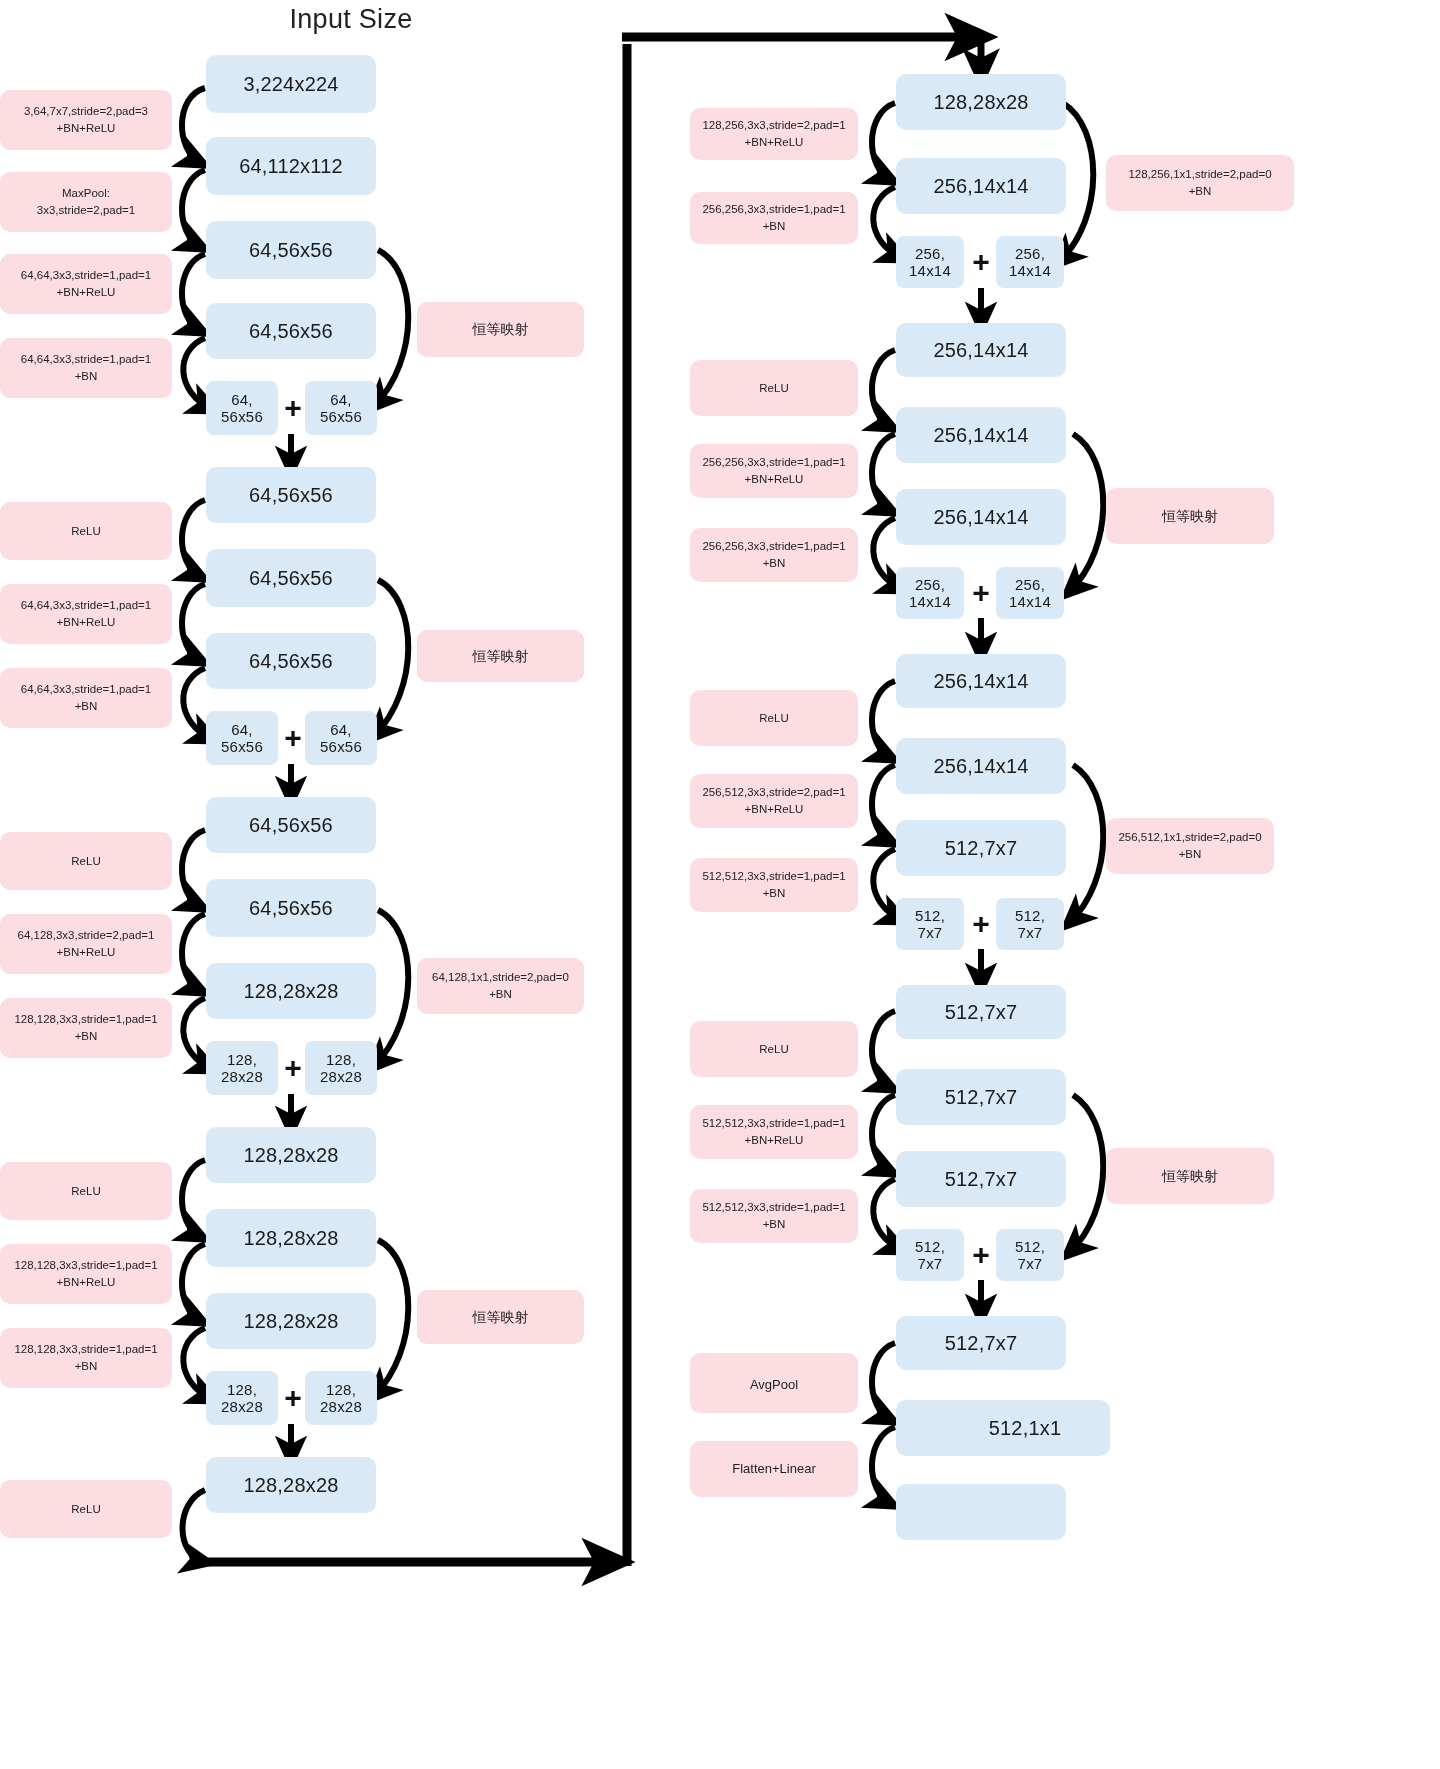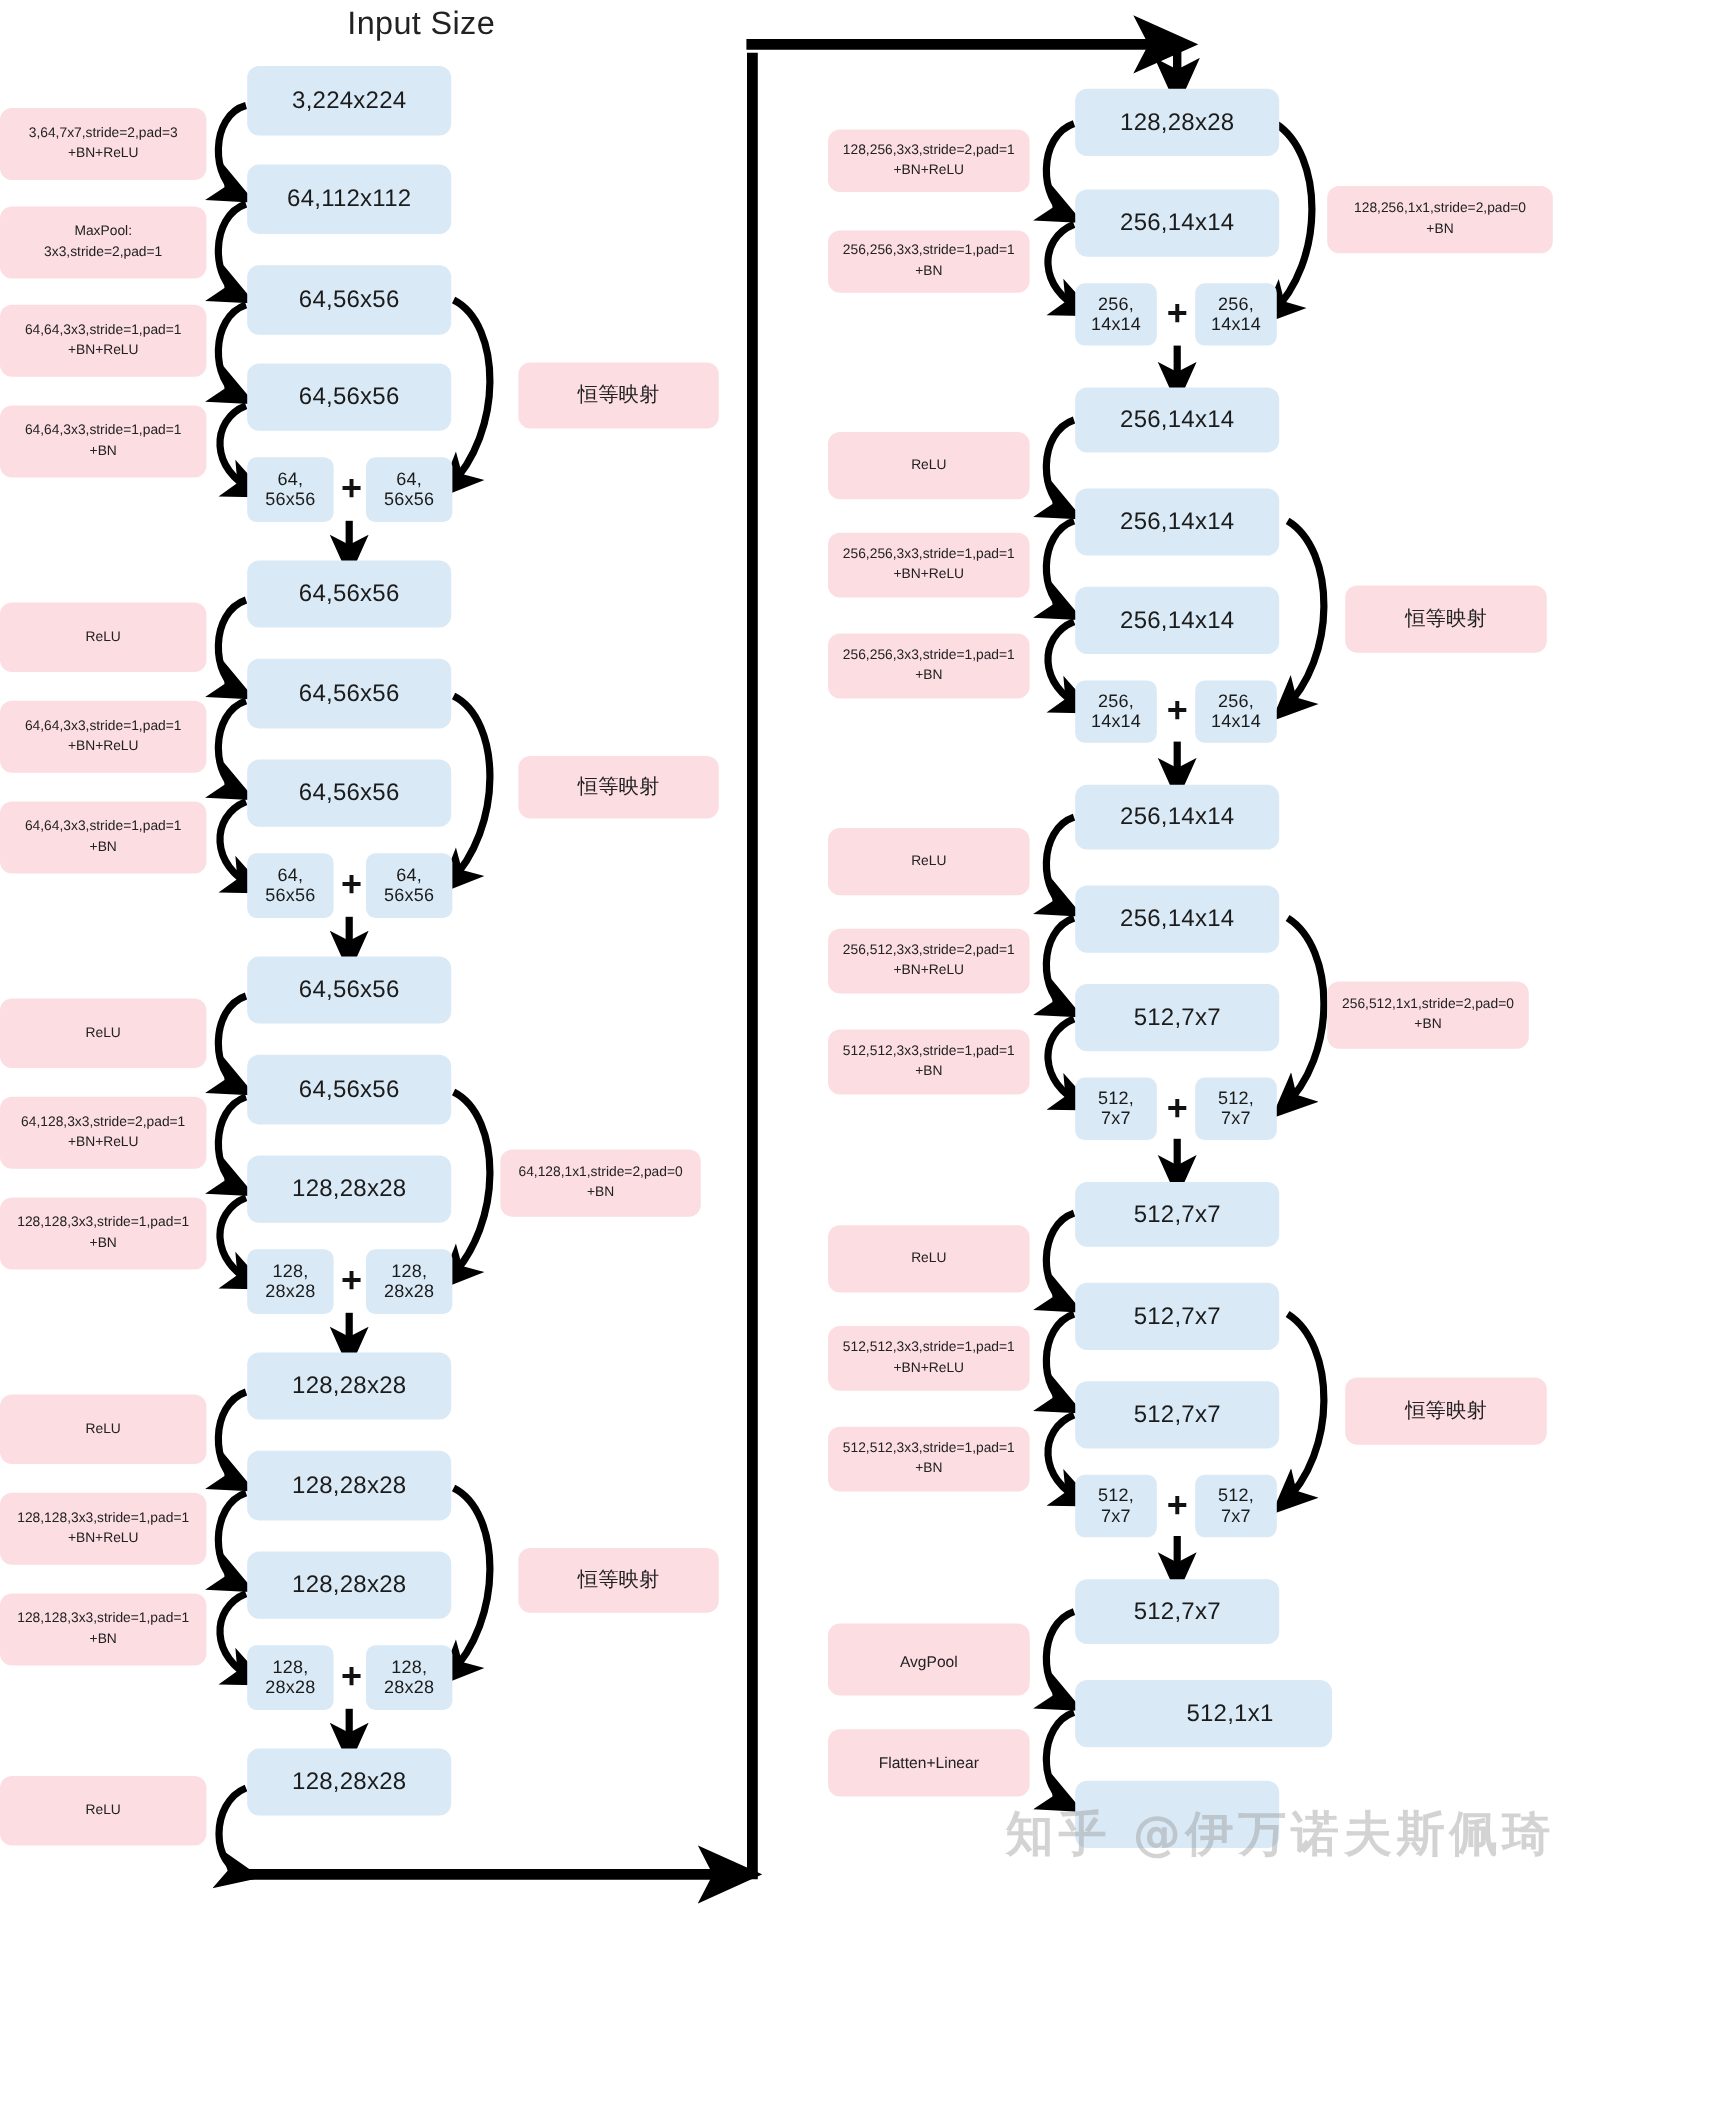--- a/index.html
+++ b/index.html
@@ -44,21 +44,21 @@
     justify-content:center;
     text-align:center;
     color:#222;
     font-size:11.5px;
     line-height:1.45;
     white-space:pre-line;
     padding:2px 6px;
     box-sizing:border-box;
     z-index:2;
   }
-  .op.zh{font-size:17px;margin-left:15px;}
+  .op.zh{font-size:14px;}
   .op.big{font-size:13px;}
   .plus{
     position:absolute;
     font-size:30px;
     font-weight:600;
     color:#111;
     line-height:1;
     z-index:4;
     display:flex;align-items:center;justify-content:center;
   }
@@ -292,15 +292,14 @@
   <div class="node" style="left:896px;top:1151px;width:170px;height:56px;">512,7x7</div>
   <div class="node small" style="left:896px;top:1229px;width:68px;height:52px;">512,
 7x7</div>
   <div class="plus" style="left:966px;top:1235px;width:30px;height:40px;">+</div>
   <div class="node small" style="left:996px;top:1229px;width:68px;height:52px;">512,
 7x7</div>
   <div class="node" style="left:896px;top:1316px;width:170px;height:54px;">512,7x7</div>
   <div class="node" style="left:896px;top:1400px;width:170px;height:56px;padding-left:44px;">512,1x1</div>
   <div class="node" style="left:896px;top:1484px;width:170px;height:56px;"></div>
 
-  <div id="watermark">知乎 @伊万诺夫斯佩琦</div>
 
 </div>
 
 </body></html>

